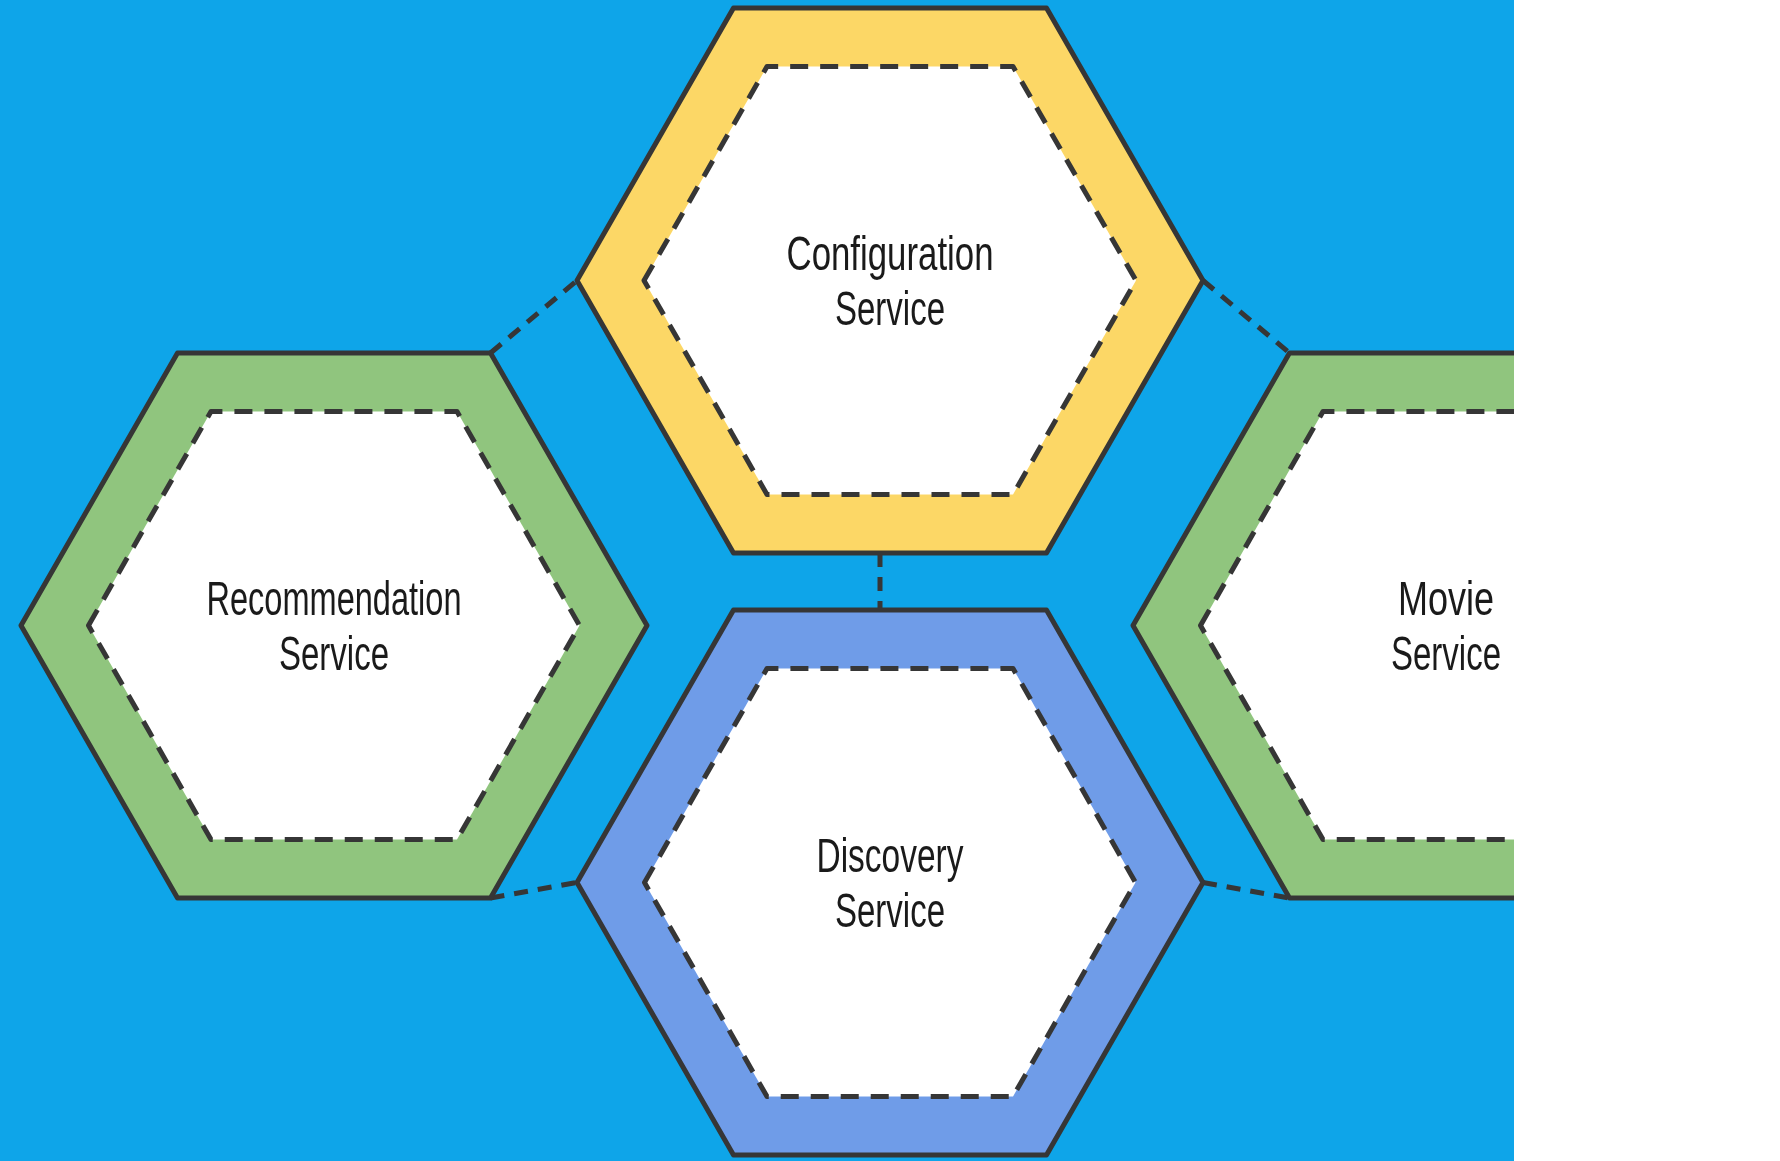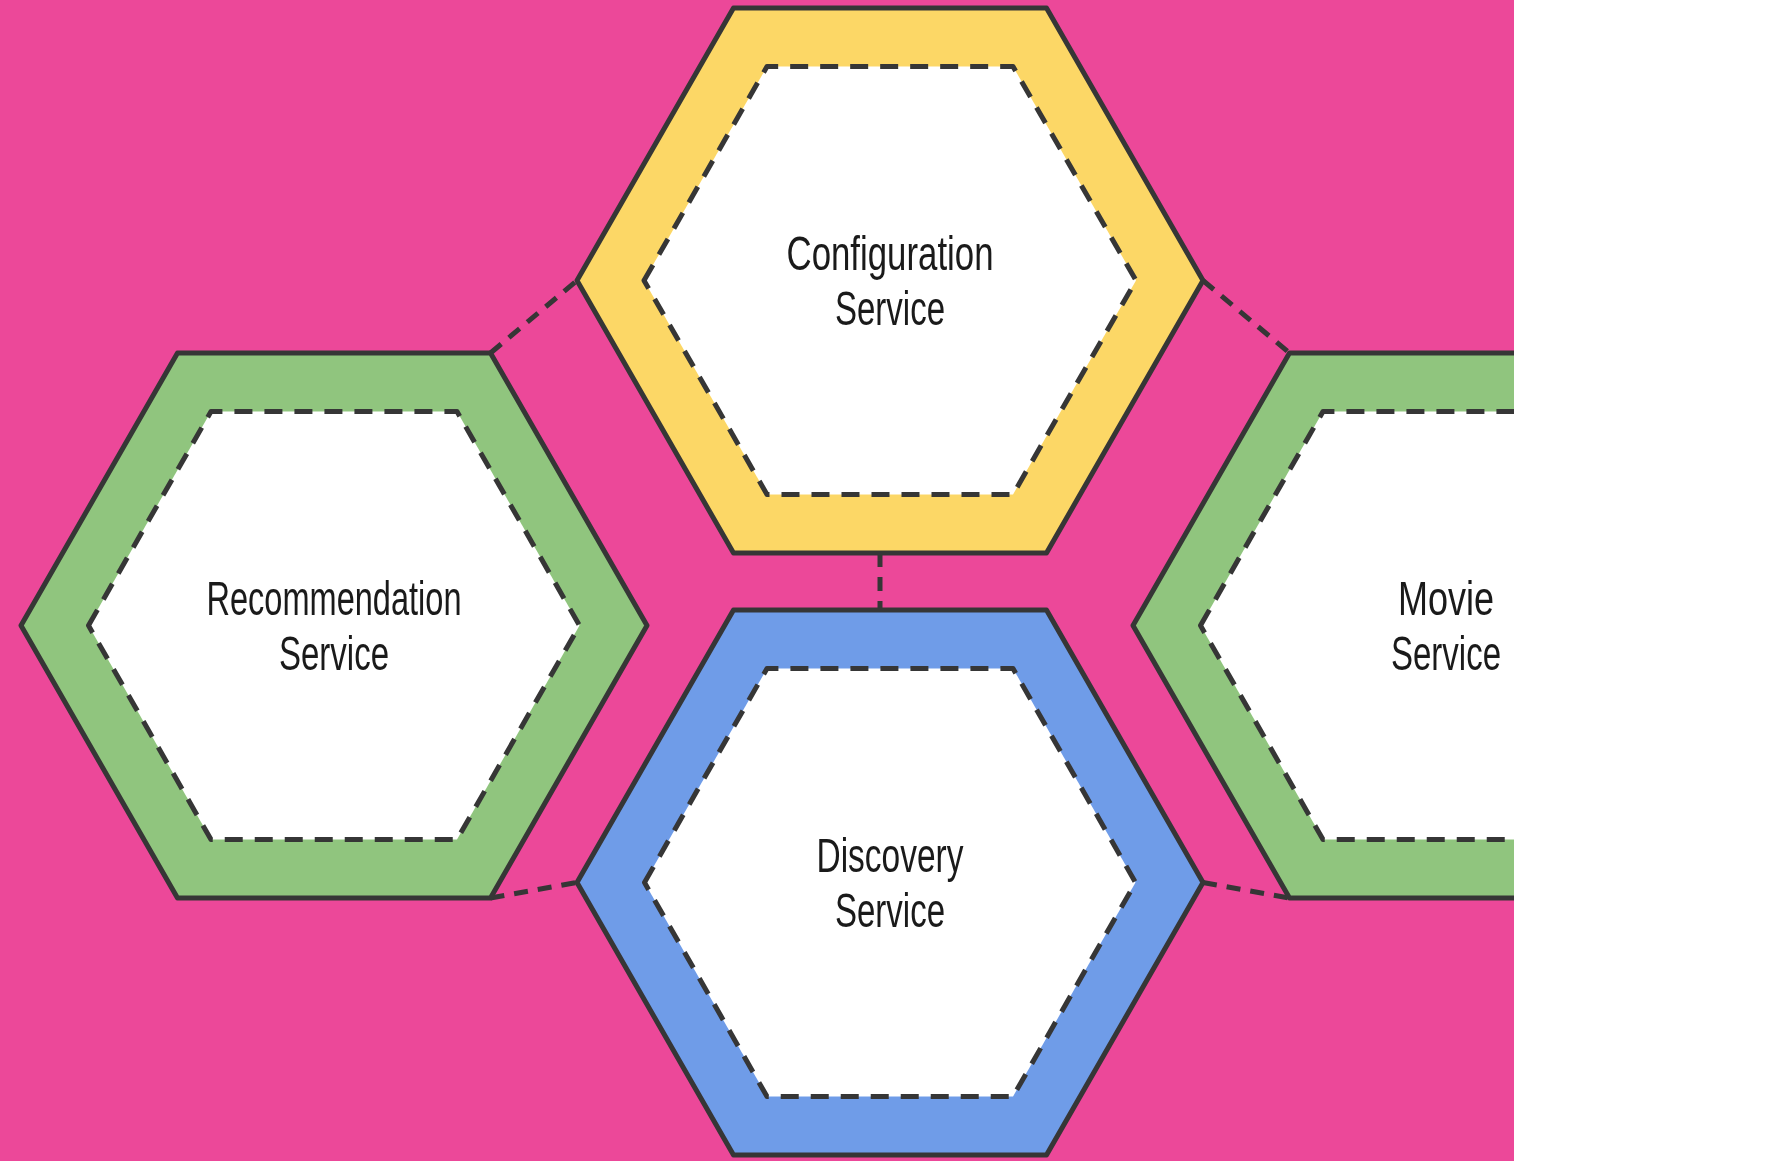--- a/index.html
+++ b/index.html
@@ -4,21 +4,21 @@
 <style>
   html, body {
     margin: 0;
     padding: 0;
     background: #ffffff;
   }
   .canvas {
     position: relative;
     width: 1514px;
     height: 1161px;
-    background: #ec4899;
+    background: #0ea5e9;
     overflow: hidden;
   }
   svg {
     display: block;
   }
   .node-band {
     stroke: #363636;
     stroke-width: 5;
     stroke-linejoin: round;
   }

